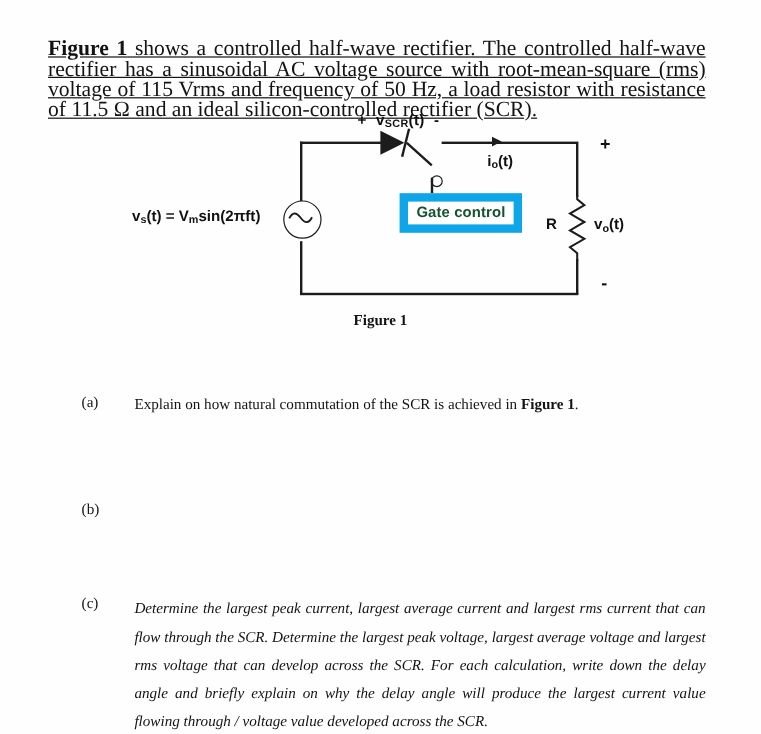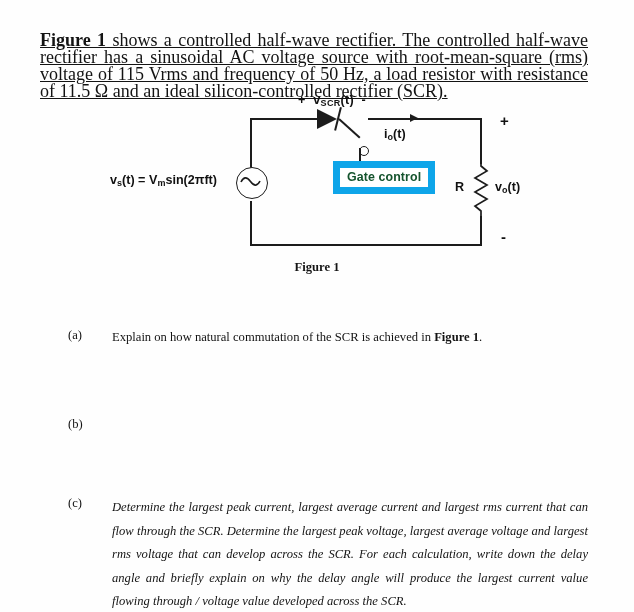--- a/index.html
+++ b/index.html
@@ -175,21 +175,21 @@
     position: absolute;
     font-family: Liberation Sans, sans-serif;
     font-weight: bold;
     font-size: 12.6px;
     color: #111;
     white-space: nowrap;
   }
   .lbl sub { font-size: 9px; vertical-align: -2px; }
 
   .lbl-vscr   { left: 188px; top: 3px; letter-spacing: 0.3px; }
-  .lbl-io     { left: 274px; top: 37px; }
+  .lbl-io     { left: 296px; top: 37px; }
   .lbl-source { left: 0px;   top: 83px; }
   .lbl-r      { left: 345px; top: 90px; }
   .lbl-vo     { left: 385px; top: 90px; text-align: center; }
   .lbl-plus-r { left: 390px; top: 22px; font-size: 15px; }
   .lbl-minus-r{ left: 391px; top: 138px; font-size: 15px; }
 
   .fig-caption {
     position: absolute;
     left: 0;
     top: 170px;

